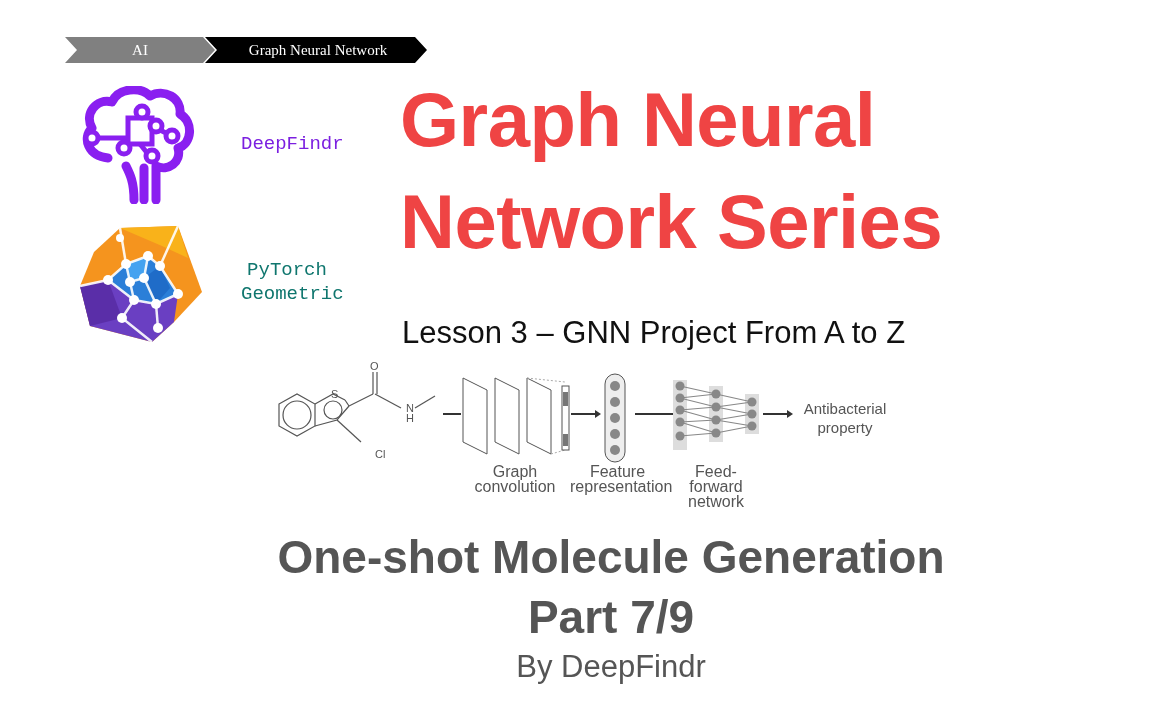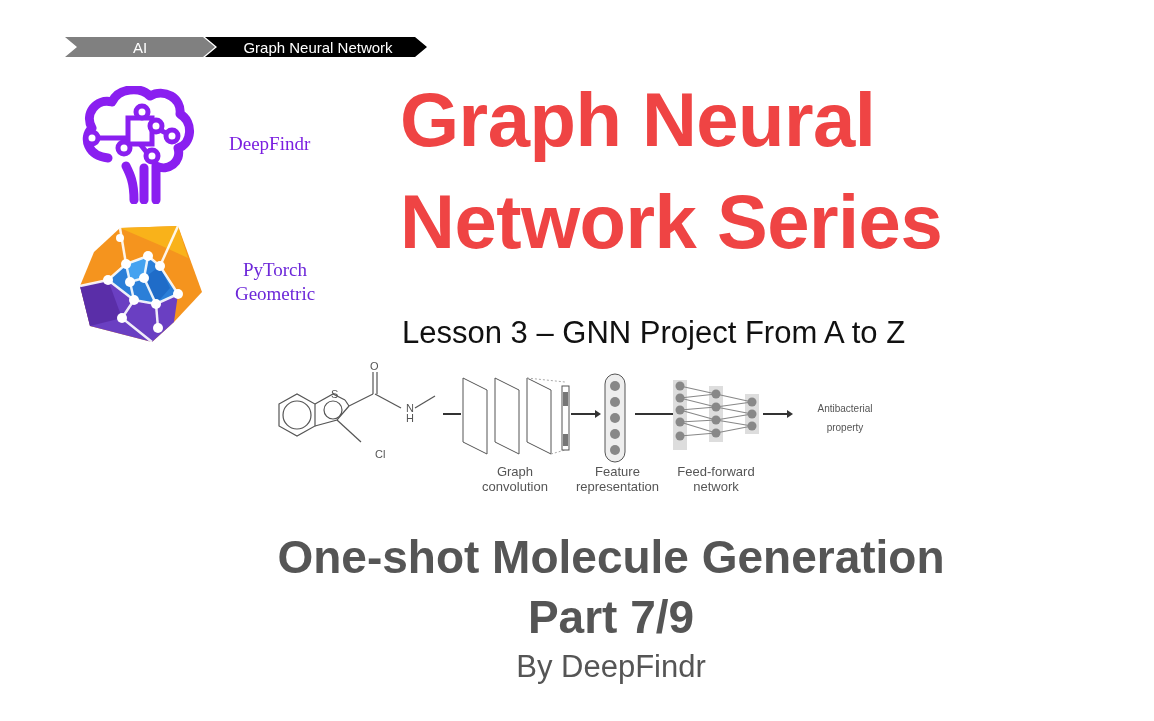--- a/index.html
+++ b/index.html
@@ -1,25 +1,25 @@
 <!DOCTYPE html>
 <html><head>
 <meta charset="utf-8">
 <style>
   html, body { margin:0; padding:0; }
   body { width:1154px; height:721px; background:#ffffff; position:relative; overflow:hidden; font-family:"Liberation Sans", sans-serif; }
   .abs { position:absolute; }
-  .crumb { position:absolute; top:37px; height:20px; display:flex; align-items:center; justify-content:center; font-size:15px; color:#fff; font-family:Liberation Sans, sans-serif; }
+  .crumb { position:absolute; top:37px; height:26px; display:flex; align-items:center; justify-content:center; font-size:15px; color:#fff; font-family:Liberation Serif, serif; }
   .crumb-ai { left:65px; width:150px; background:#808080; clip-path:polygon(0 0, 138px 0, 150px 50%, 138px 100%, 0 100%, 12px 50%); padding-left:0; }
   .crumb-gnn { left:205px; width:222px; background:#000; clip-path:polygon(0 0, 210px 0, 222px 50%, 210px 100%, 0 100%, 12px 50%); }
   .crumb-gnn span { margin-left:4px; }
-  .brand-label { position:absolute; font-size:19px; font-family:Liberation Serif, serif; }
+  .brand-label { position:absolute; font-size:19px; font-family:Liberation Mono, monospace;margin-left:12px; }
   .title { position:absolute; left:400px; font-family:"Liberation Sans", sans-serif; font-weight:bold; color:#ef4444; font-size:76px; line-height:1; letter-spacing:-0.5px; }
   .subtitle { position:absolute; left:402px; top:270px; font-size:31px; color:#111; font-family:"Liberation Sans", sans-serif; font-weight:normal;margin-top:45px; }
-  .diag-label { position:absolute; font-size:13px; color:#555; text-align:center; line-height:15px; font-family:"Liberation Sans", sans-serif; }
+  .diag-label { position:absolute; font-size:16px; color:#555; text-align:center; line-height:15px; font-family:"Liberation Sans", sans-serif; }
   .bottom { position:absolute; left:0; width:1154px; text-align:center; color:#555; font-family:"Liberation Sans", sans-serif; }
 </style>
 </head>
 <body>
 
 <div class="crumb crumb-ai">
   <span>AI</span>
 </div>
 <div class="crumb crumb-gnn">
   <span>Graph Neural Network</span>
@@ -76,21 +76,21 @@
       <circle cx="100" cy="72" r="5"></circle>
       <circle cx="56" cy="78" r="5"></circle>
     <circle cx="78" cy="82" r="5"></circle>
       <circle cx="52" cy="60" r="5"></circle>
       <circle cx="66" cy="56" r="5"></circle>
     <circle cx="44" cy="96" r="5"></circle>
       <circle cx="80" cy="106" r="5"></circle>
       <circle cx="42" cy="16" r="4"></circle>
   </g>
 </svg>
-<div class="brand-label" style="left:229px;top:258px;text-align:center;line-height:24px;color:#6d28d9;width:92px;left:229px">
+<div class="brand-label" style="left:229px;top:258px;text-align:center;line-height:24px;color:#0f766e;width:92px;left:229px">
   <div>PyTorch</div>
   <div>Geometric</div>
 </div>
 
 <div class="title" style="top:82px">Graph Neural</div>
 <div class="title" style="top:184px">Network Series</div>
 <div class="subtitle">Lesson 3 – GNN Project From A to Z</div>
 
 <svg class="abs" style="left:265px;top:358px" width="630" height="112" viewBox="0 0 630 112">
   <g stroke="#555" stroke-width="1.2" fill="none">
@@ -175,21 +175,21 @@
       <circle cx="451" cy="62" r="4.5"></circle>
       <circle cx="451" cy="75" r="4.5"></circle>
     <circle cx="487" cy="44" r="4.5"></circle>
       <circle cx="487" cy="56" r="4.5"></circle>
       <circle cx="487" cy="68" r="4.5"></circle>
   </g>
   <line x1="498" y1="56" x2="522" y2="56" stroke="#333" stroke-width="2"></line>
   <polygon points="522,52 528,56 522,60" fill="#333"></polygon>
 </svg>
 
-<div class="diag-label" style="left:795px;top:399px;width:100px;font-size:10px;line-height:19px">
+<div class="diag-label" style="left:795px;top:399px;width:100px;font-size:15px;line-height:19px">
   <div>Antibacterial</div>
   <div>property</div>
 </div>
 <div class="diag-label" style="left:470px;top:464px;width:90px">
   <div>Graph</div>
   <div>convolution</div>
 </div>
 <div class="diag-label" style="left:570px;top:464px;width:95px">
   <div>Feature</div>
   <div>representation</div>

